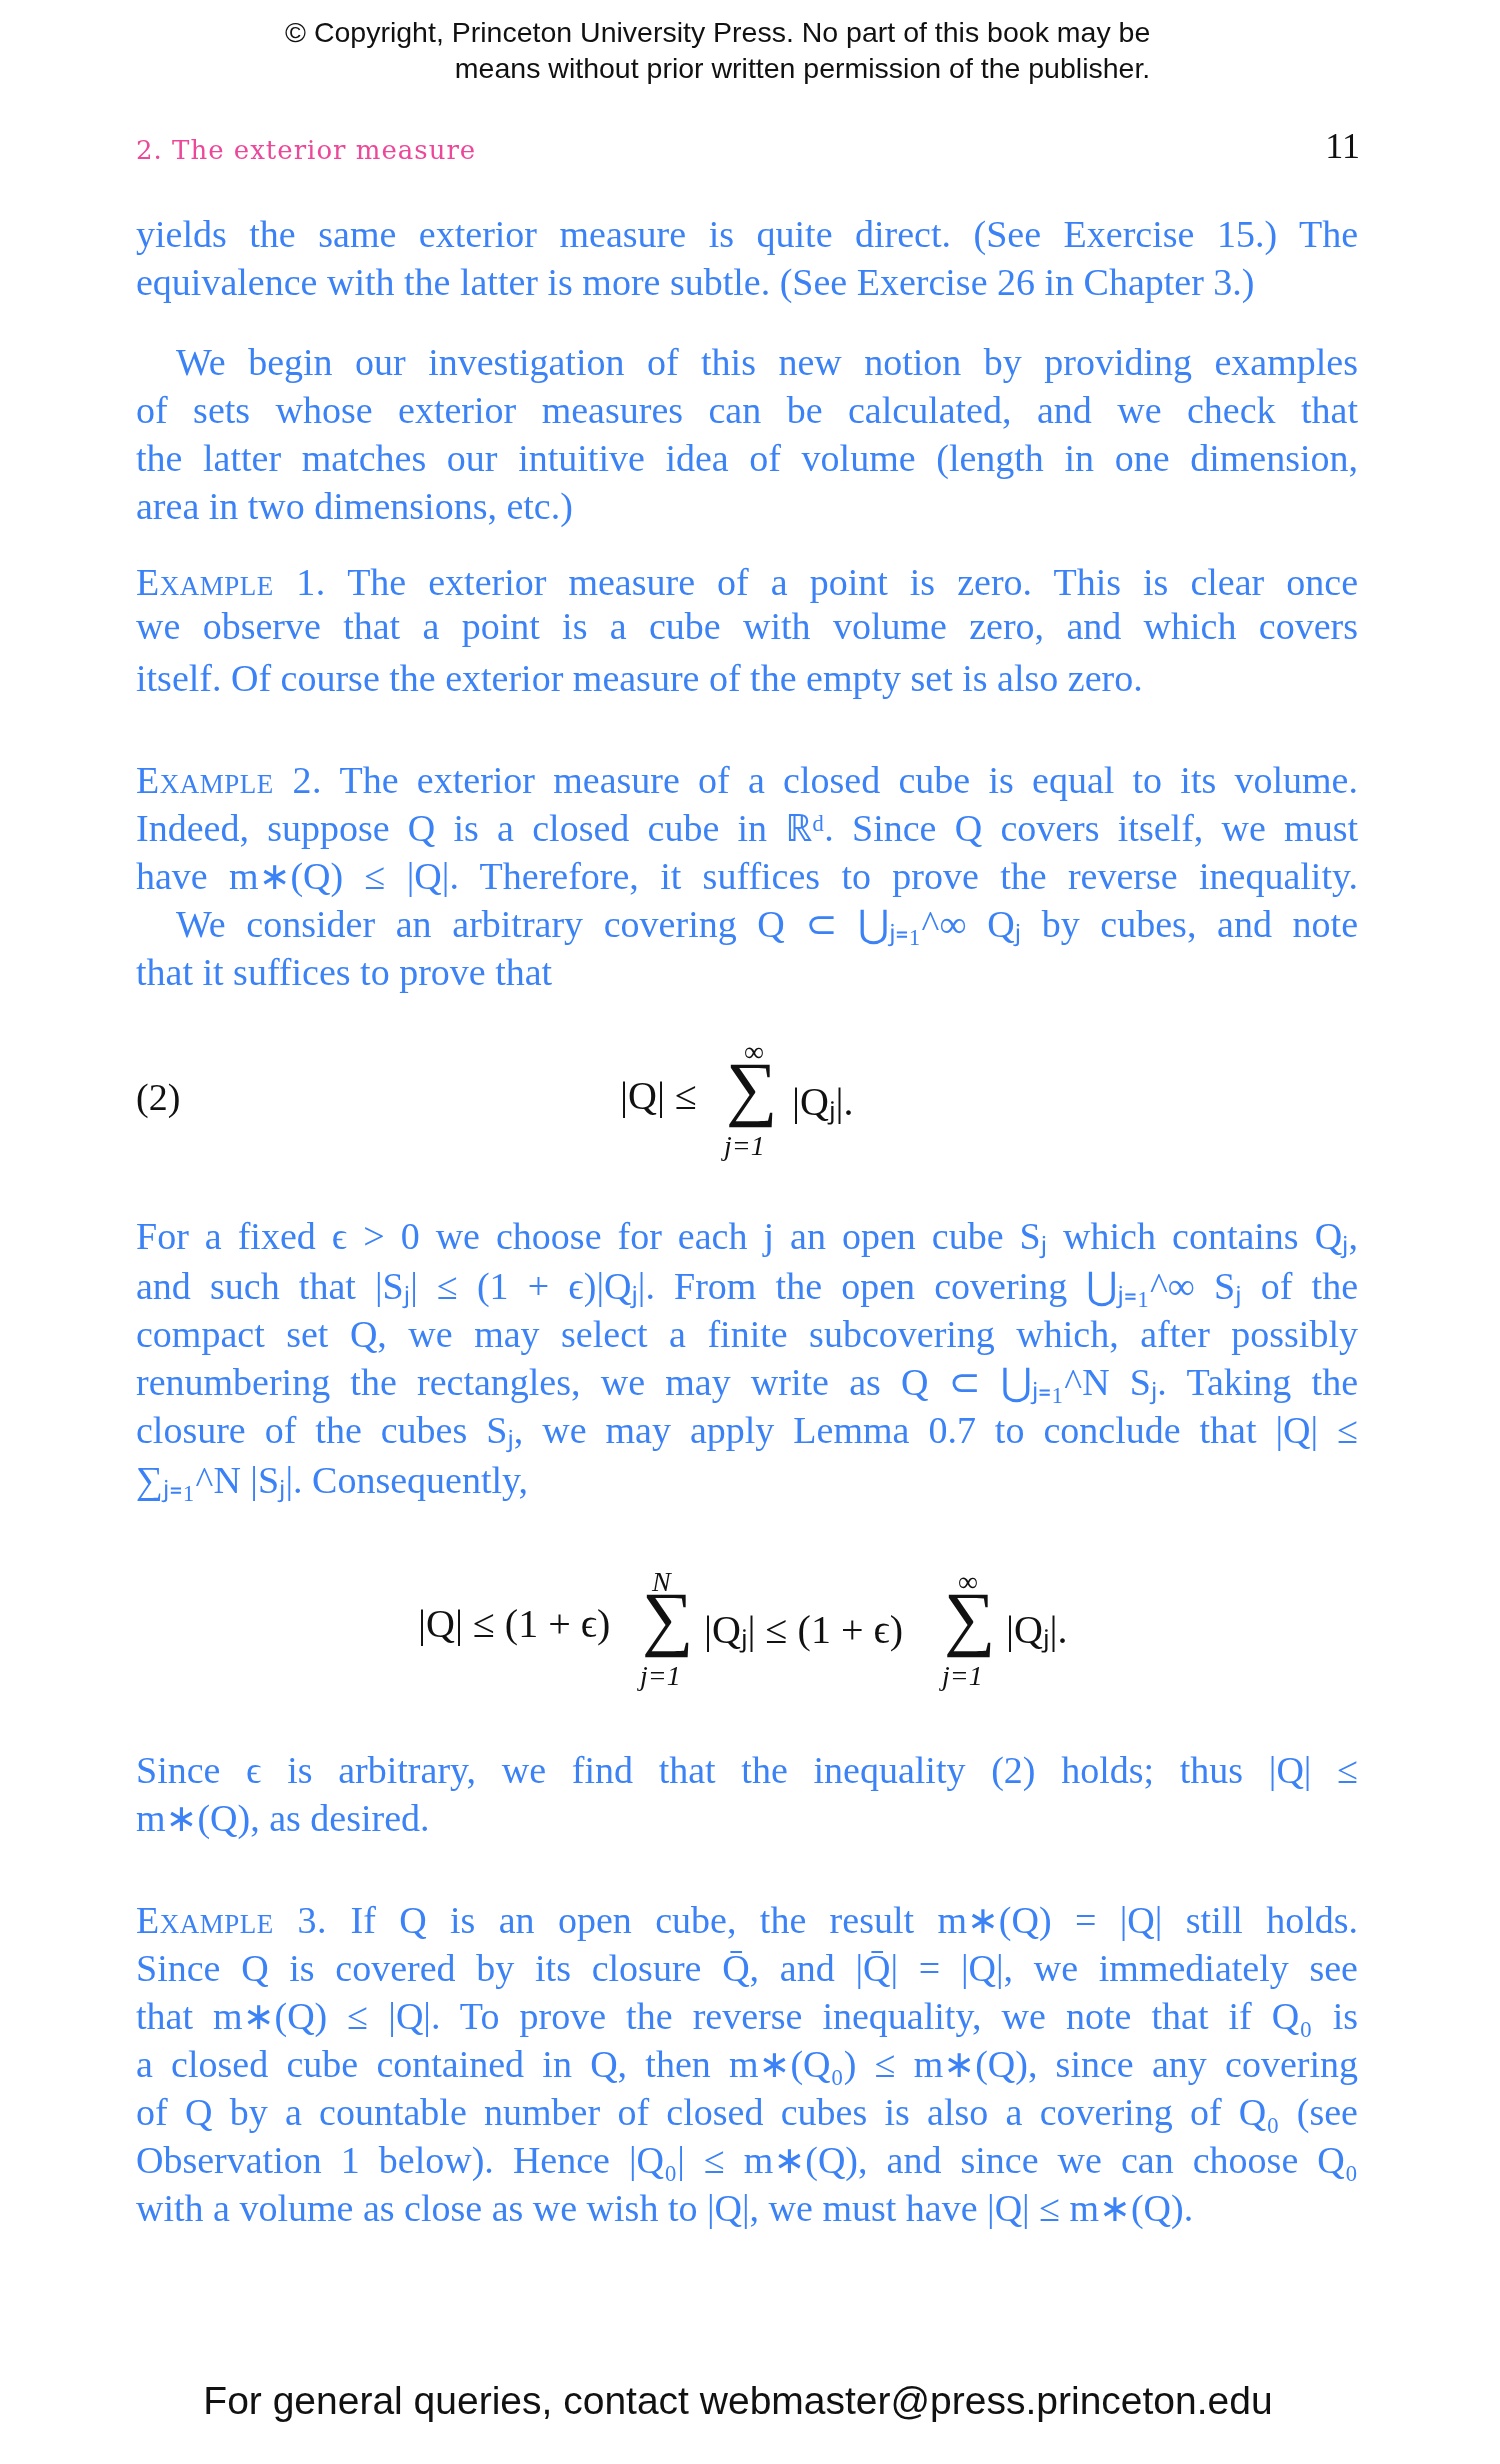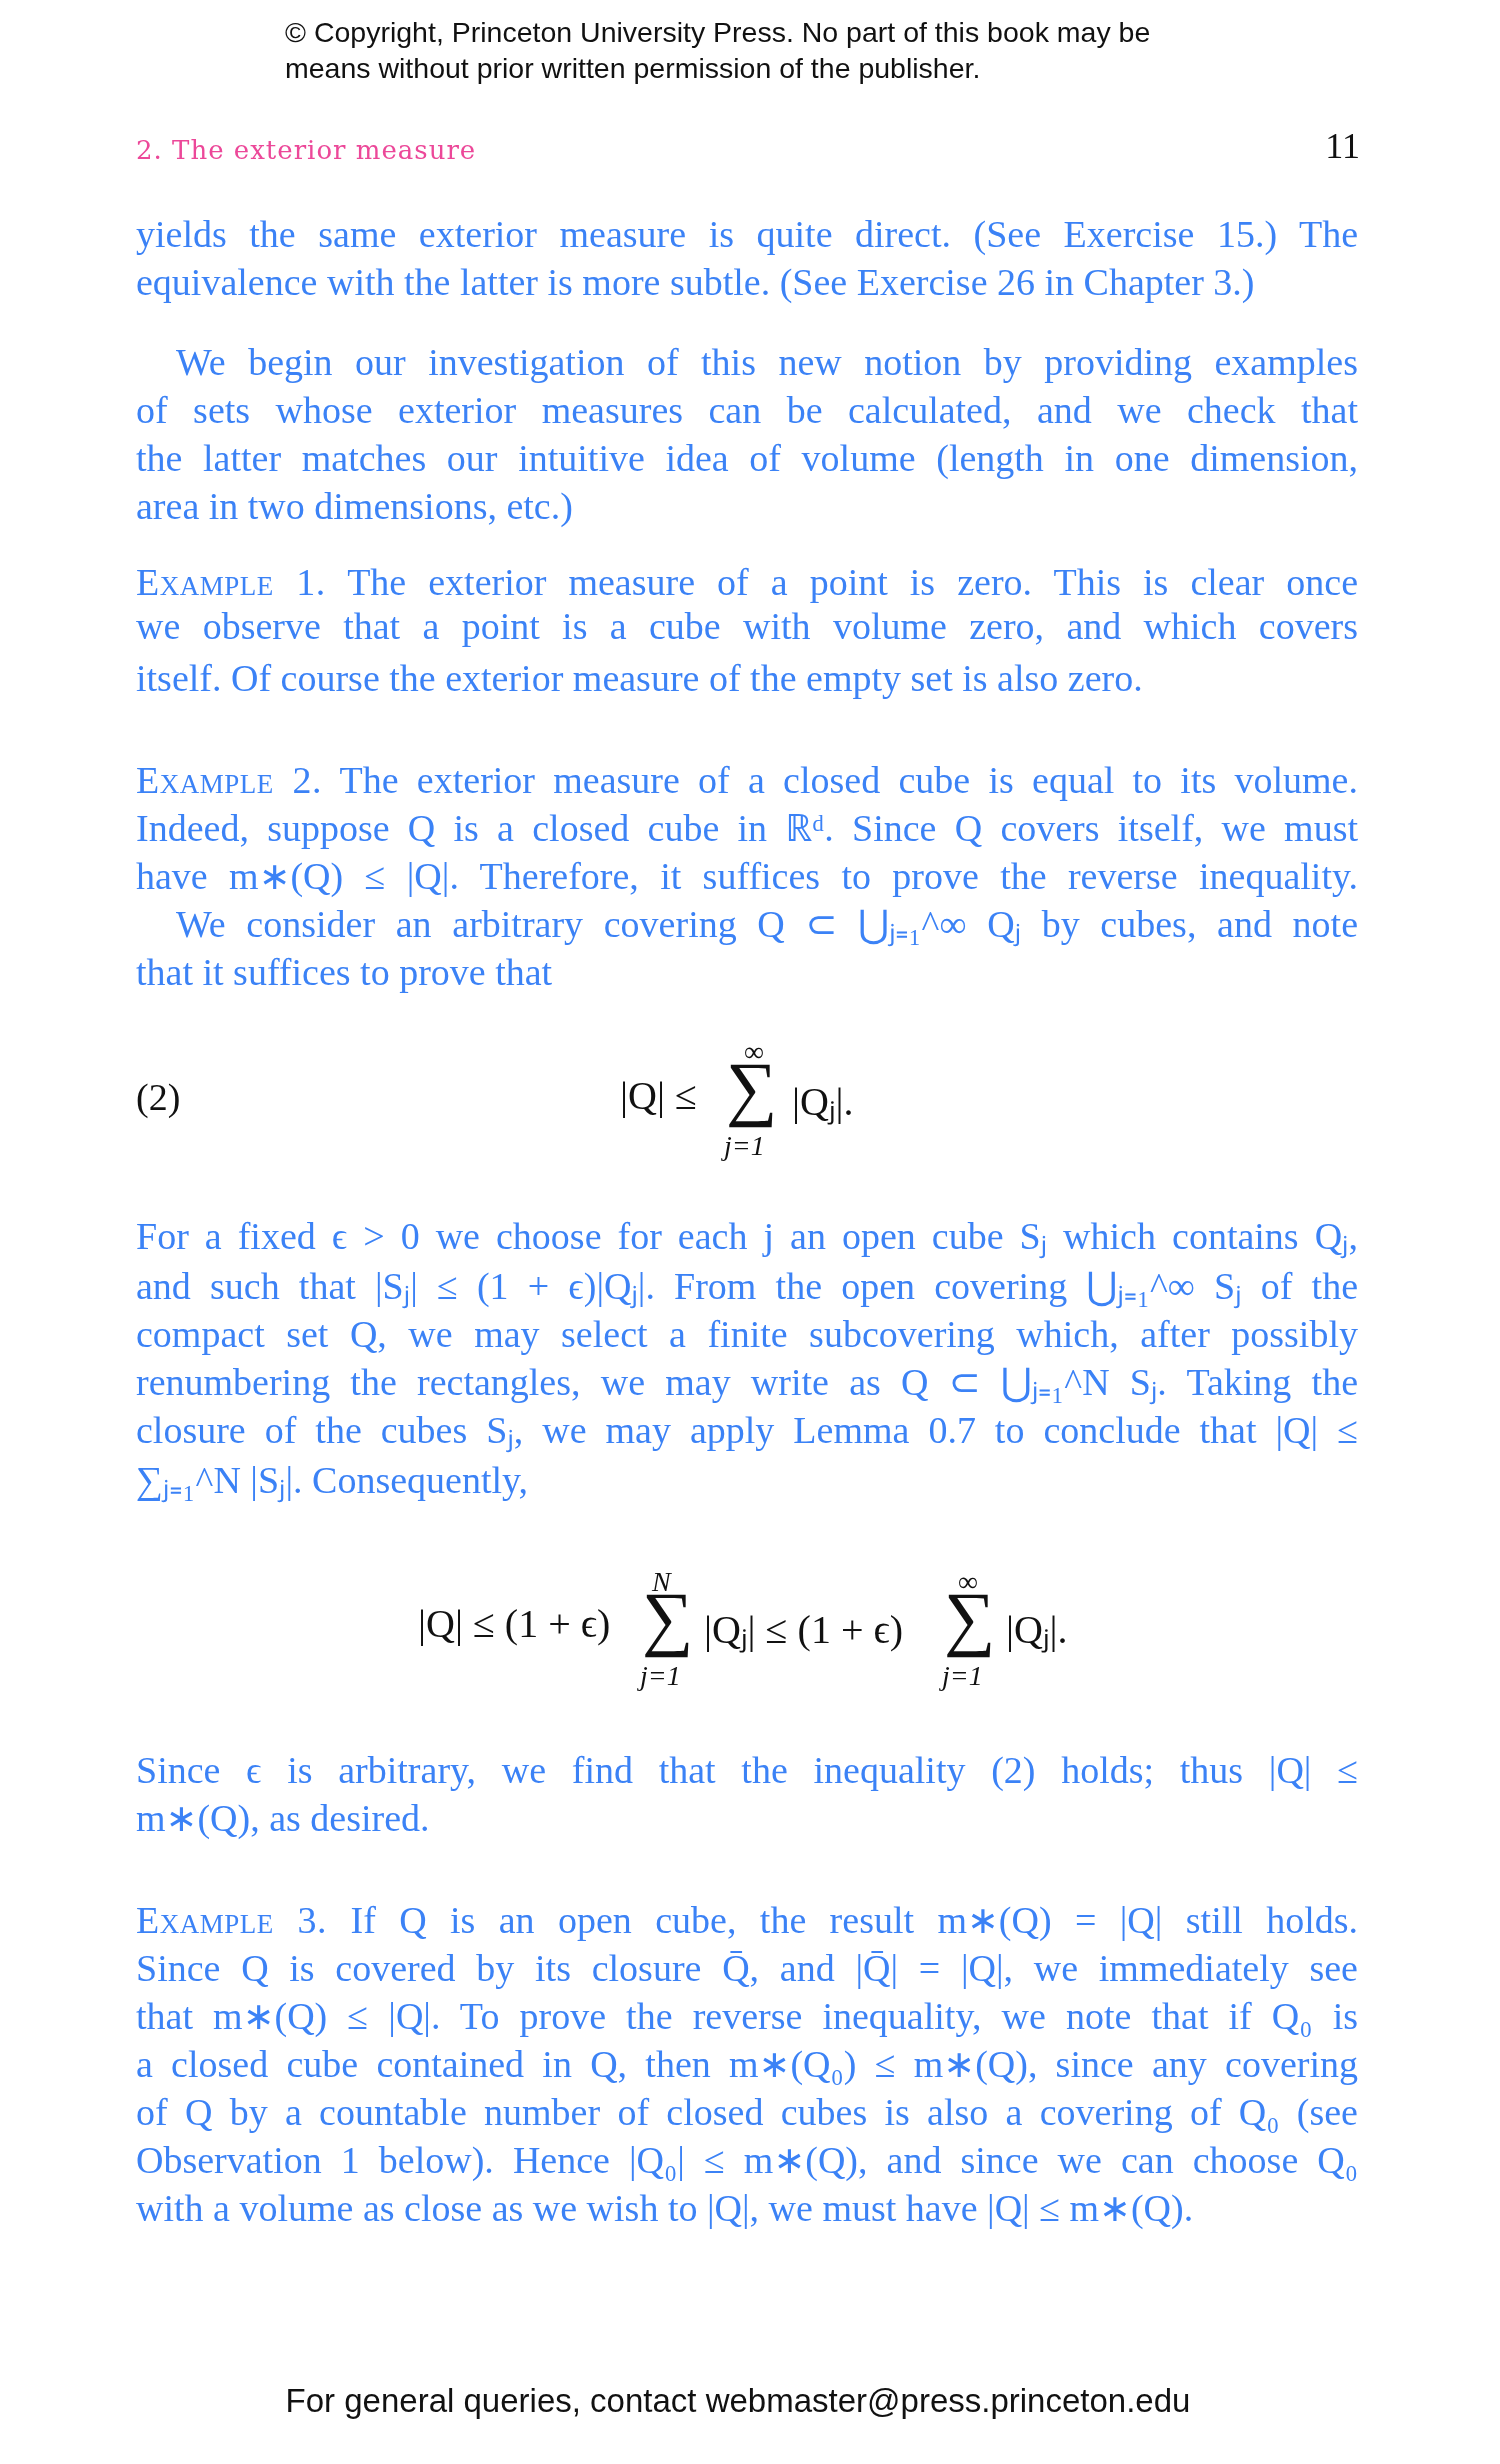--- a/index.html
+++ b/index.html
@@ -1,21 +1,21 @@
 <!DOCTYPE html>
 <html><head>
 <meta charset="utf-8">
 <style>
   html, body { margin: 0; padding: 0; background: #ffffff; }
   body { width: 1500px; height: 2464px; position: relative; overflow: hidden; color: #111; }
   .copyright {
     position: absolute; left: 285px; top: 14px;
     font-family: "Liberation Sans", sans-serif; font-size: 28.5px; line-height: 36px; color: #111;
   }
-  .copyright div { white-space: nowrap; }
+  .copyright div { white-space: nowrap; text-align: right; }
   .running-head {
     position: absolute; left: 136px; top: 132px; width: 1224px;
     font-family: "DejaVu Serif", serif; font-size: 26px; line-height: 36px; letter-spacing: 1px; color: #ec4899;
   }
   .page-num {
     position: absolute; right: 140px; top: 126px;
     font-family: "Liberation Serif", serif; font-size: 36px; line-height: 40px; color: #111;
   }
   .line {
     position: absolute; left: 136px; width: 1222px; height: 48px;
@@ -24,21 +24,21 @@
   }
   .line.indent { left: 176px; width: 1182px; }
   .line.last { text-align-last: left; }
   .sc { font-variant: small-caps; letter-spacing: 0.5px; }
   .eq-label { position: absolute; left: 136px; font-family: "Liberation Serif", serif; font-size: 38px; }
   .math-row { position: absolute; font-family: "Liberation Serif", serif; font-size: 40px; white-space: nowrap; }
   .big-sum { font-size: 72px; line-height: 72px; position: relative; top: 10px; }
   .limit { position: absolute; font-family: "Liberation Serif", serif; font-size: 28px; font-style: italic; }
   .footer {
     position: absolute; left: 0; width: 1500px; top: 2383px; text-align: center;
-    font-family: "Liberation Sans", sans-serif; font-size: 33px; line-height: 36px; color: #111;
+    font-family: "Liberation Sans", sans-serif; font-size: 39px; line-height: 36px; color: #111;
   }
   .footer span { position: relative; left: -12px; }
 </style>
 </head>
 <body>
 
 <div class="copyright">
   <div>© Copyright, Princeton University Press. No part of this book may be</div>
   <div>means without prior written permission of the publisher.</div>
 </div>

